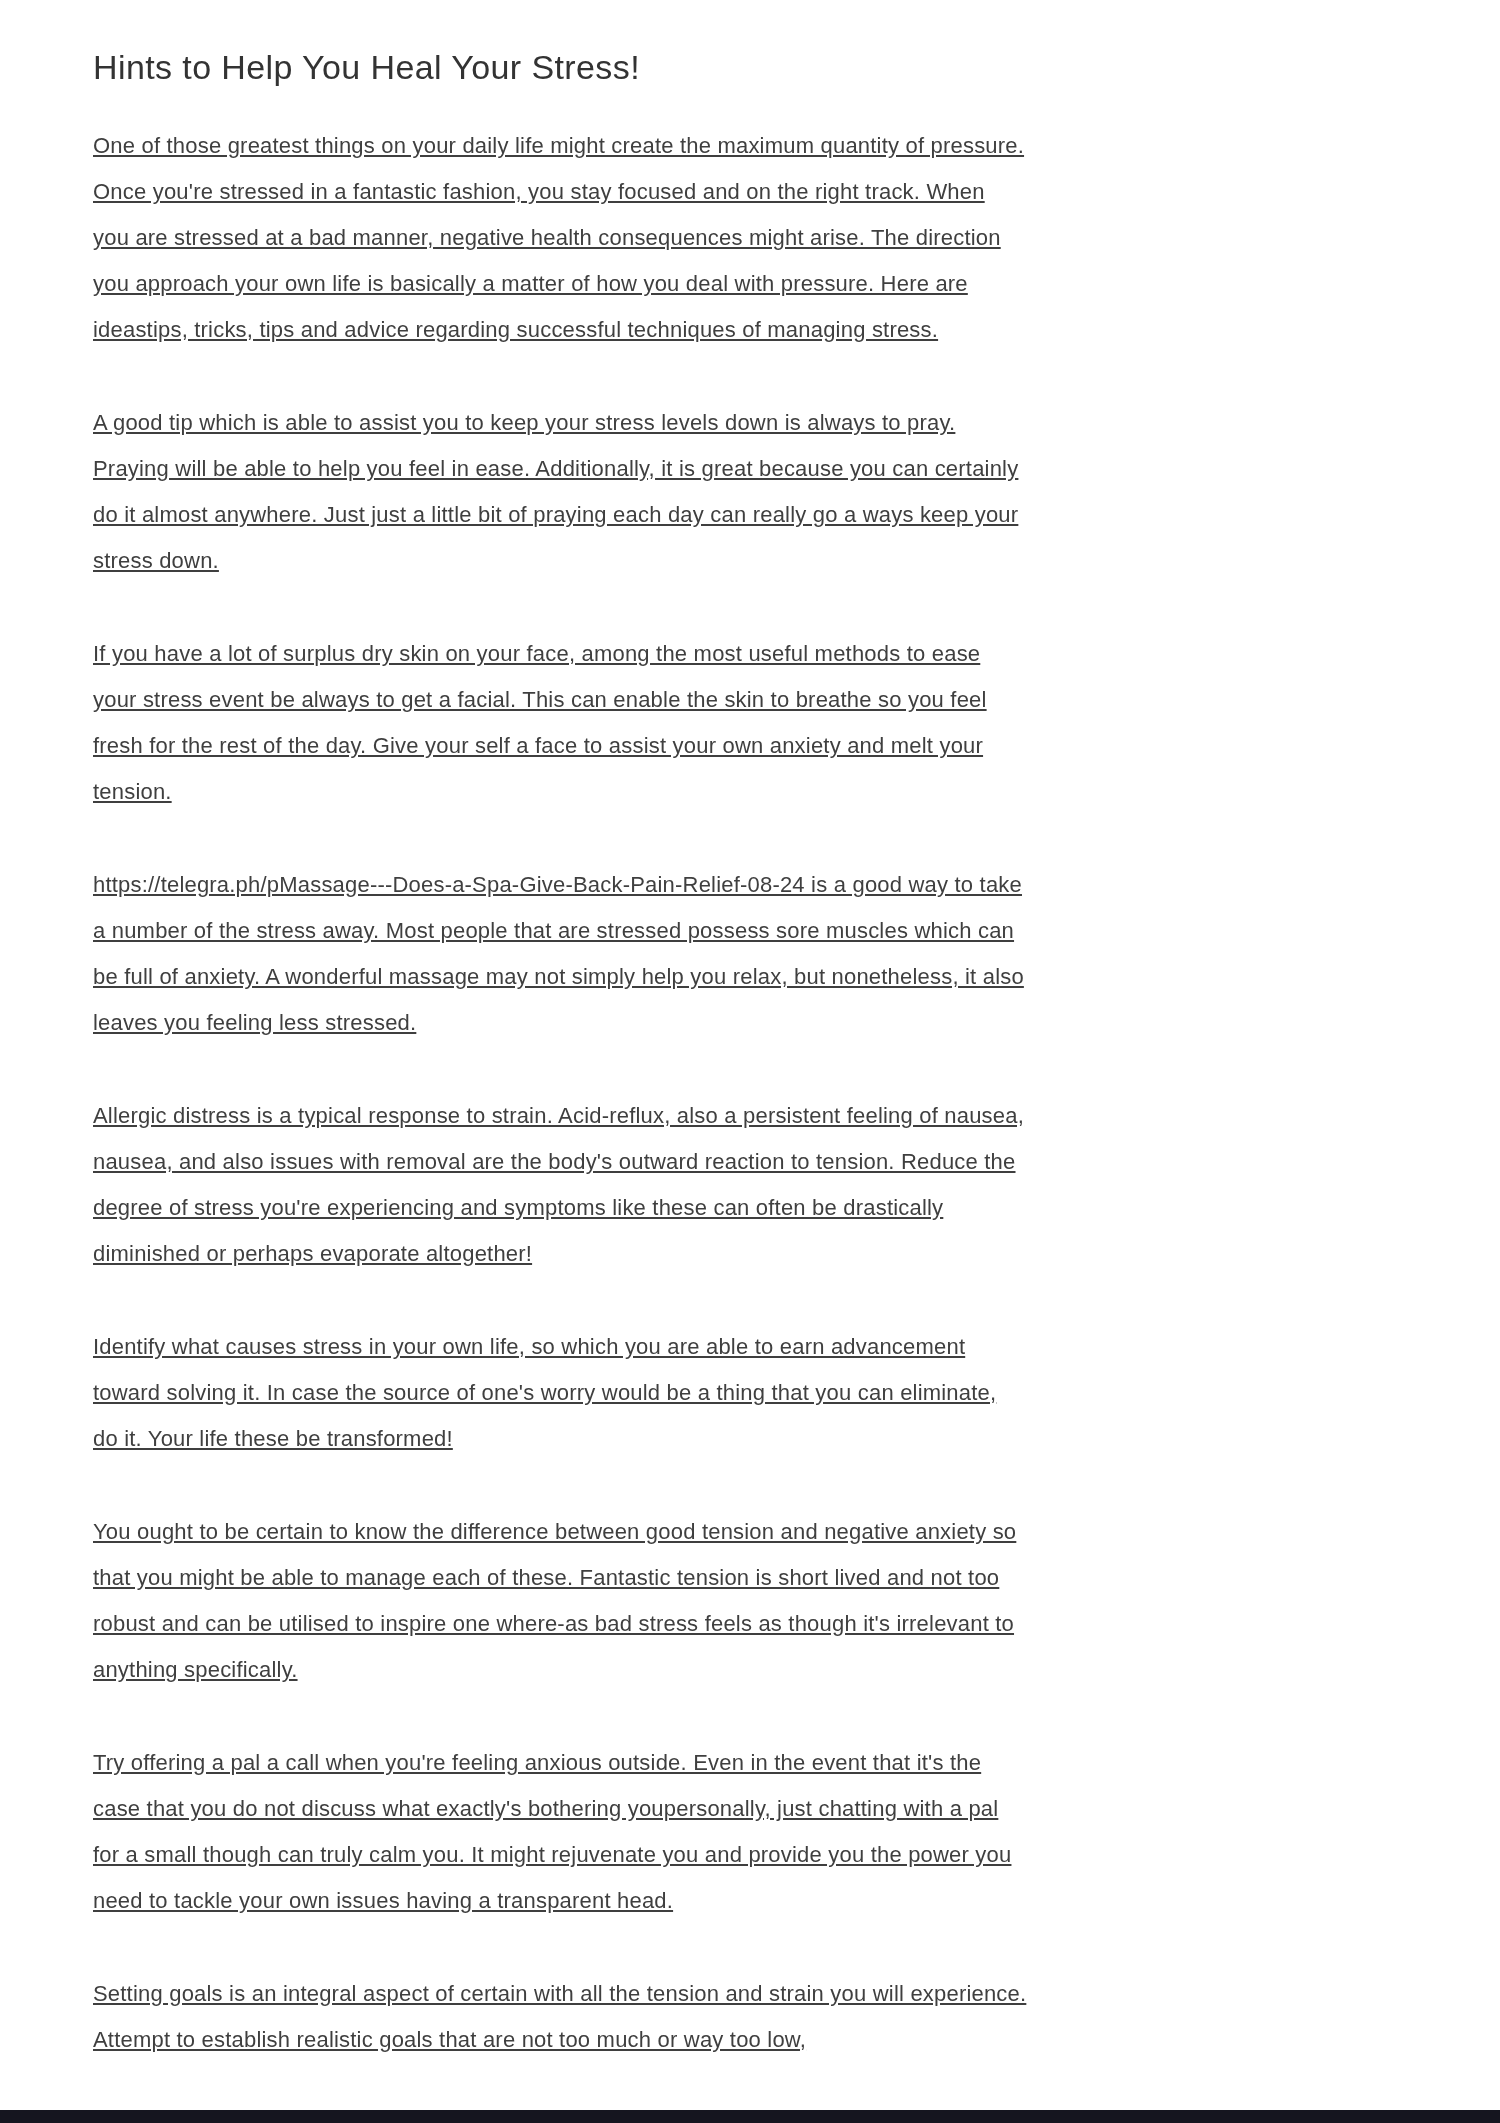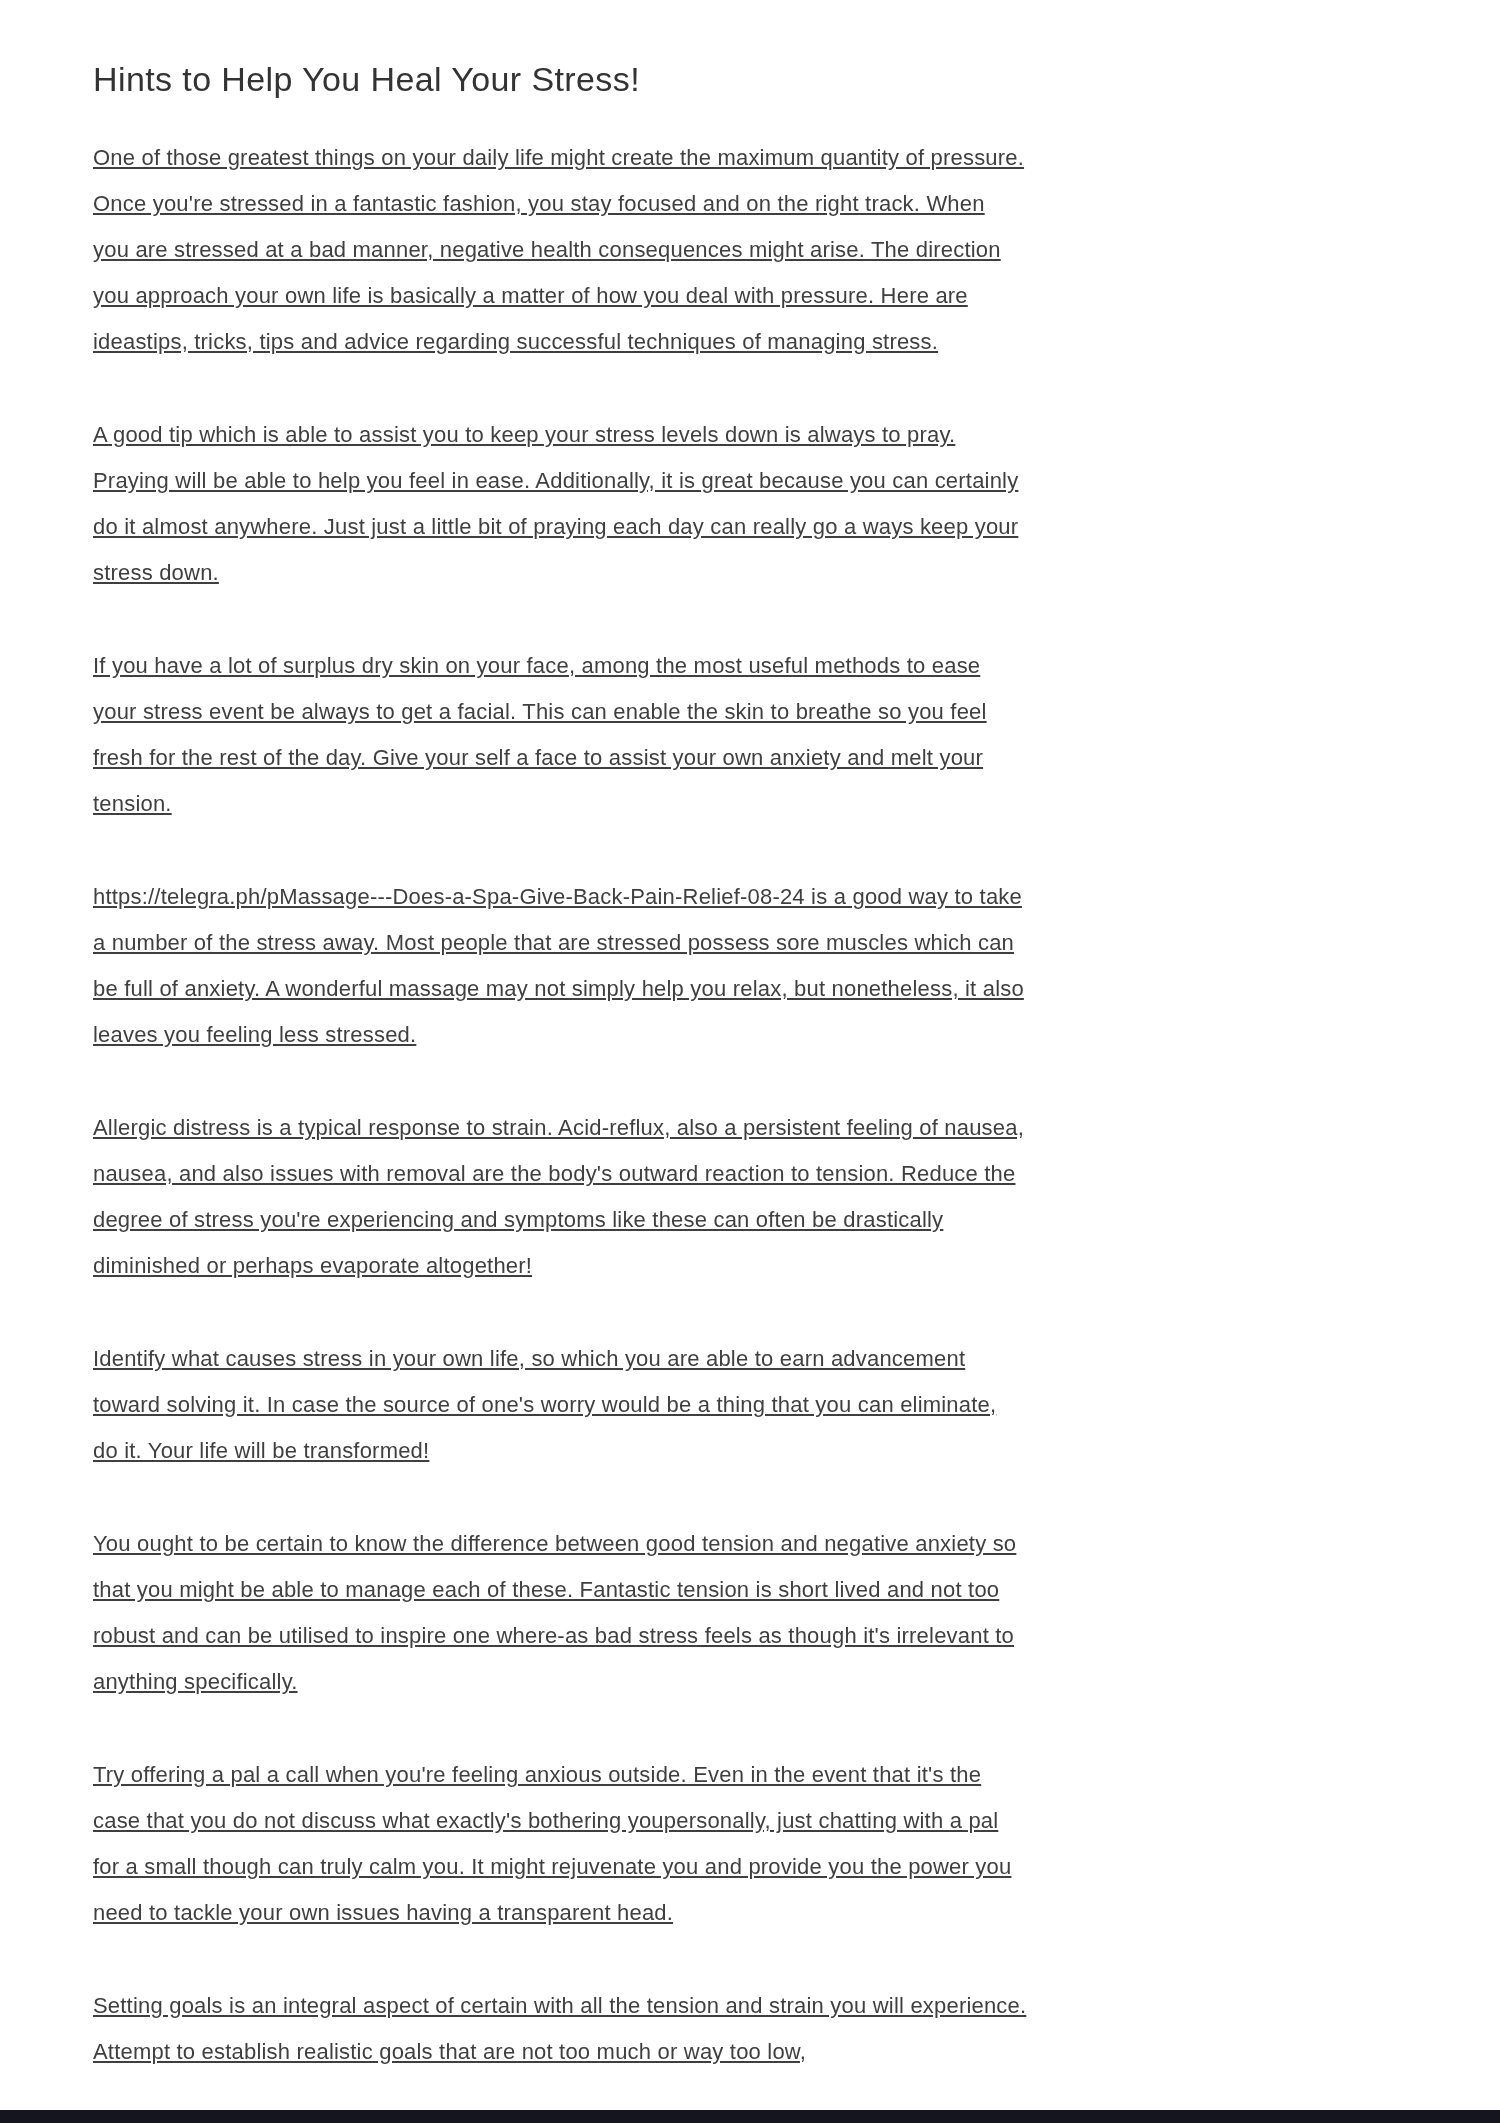--- a/index.html
+++ b/index.html
@@ -21,21 +21,21 @@
     overflow: hidden;
     font-family: "Liberation Sans", "DejaVu Sans", sans-serif;
   }
   .article {
     position: absolute;
     left: 93px;
     top: 46px;
     width: 934px;
   }
   .article h1 {
-    margin: 12px 0 34px 0;
+    margin: 0 0 34px 0;
     font-family: "Liberation Sans", "DejaVu Sans", sans-serif;
     font-size: 34px;
     font-weight: 400;
     line-height: 1.25;
     letter-spacing: 0.4px;
     color: var(--title);
   }
   .article p {
     margin: 0 0 47px 0;
     font-size: 22px;
@@ -58,19 +58,19 @@
 </head>
 <body>
 
 <div class="article">
   <h1>Hints to Help You Heal Your Stress!</h1>
   <p>One of those greatest things on your daily life might create the maximum quantity of pressure. Once you're stressed in a fantastic fashion, you stay focused and on the right track. When you are stressed at a bad manner, negative health consequences might arise. The direction you approach your own life is basically a matter of how you deal with pressure. Here are ideastips, tricks, tips and advice regarding successful techniques of managing stress.</p>
   <p>A good tip which is able to assist you to keep your stress levels down is always to pray. Praying will be able to help you feel in ease. Additionally, it is great because you can certainly do it almost anywhere. Just just a little bit of praying each day can really go a ways keep your stress down.</p>
   <p>If you have a lot of surplus dry skin on your face, among the most useful methods to ease your stress event be always to get a facial. This can enable the skin to breathe so you feel fresh for the rest of the day. Give your self a face to assist your own anxiety and melt your tension.</p>
   <p>https://telegra.ph/pMassage---Does-a-Spa-Give-Back-Pain-Relief-08-24 is a good way to take a number of the stress away. Most people that are stressed possess sore muscles which can be full of anxiety. A wonderful massage may not simply help you relax, but nonetheless, it also leaves you feeling less stressed.</p>
   <p>Allergic distress is a typical response to strain. Acid-reflux, also a persistent feeling of nausea, nausea, and also issues with removal are the body's outward reaction to tension. Reduce the degree of stress you're experiencing and symptoms like these can often be drastically diminished or perhaps evaporate altogether!</p>
-  <p>Identify what causes stress in your own life, so which you are able to earn advancement toward solving it. In case the source of one's worry would be a thing that you can eliminate, do it. Your life will be transformed!</p>
+  <p>Identify what causes stress in your own life, so which you are able to earn advancement toward solving it. In case the source of one's worry would be a thing that you can eliminate, do it. Your life these be transformed!</p>
   <p>You ought to be certain to know the difference between good tension and negative anxiety so that you might be able to manage each of these. Fantastic tension is short lived and not too robust and can be utilised to inspire one where-as bad stress feels as though it's irrelevant to anything specifically.</p>
   <p>Try offering a pal a call when you're feeling anxious outside. Even in the event that it's the case that you do not discuss what exactly's bothering youpersonally, just chatting with a pal for a small though can truly calm you. It might rejuvenate you and provide you the power you need to tackle your own issues having a transparent head.</p>
   <p>Setting goals is an integral aspect of certain with all the tension and strain you will experience. Attempt to establish realistic goals that are not too much or way too low,</p>
 </div>
 
 <div class="bottom-bar"></div>
 
 </body></html>

